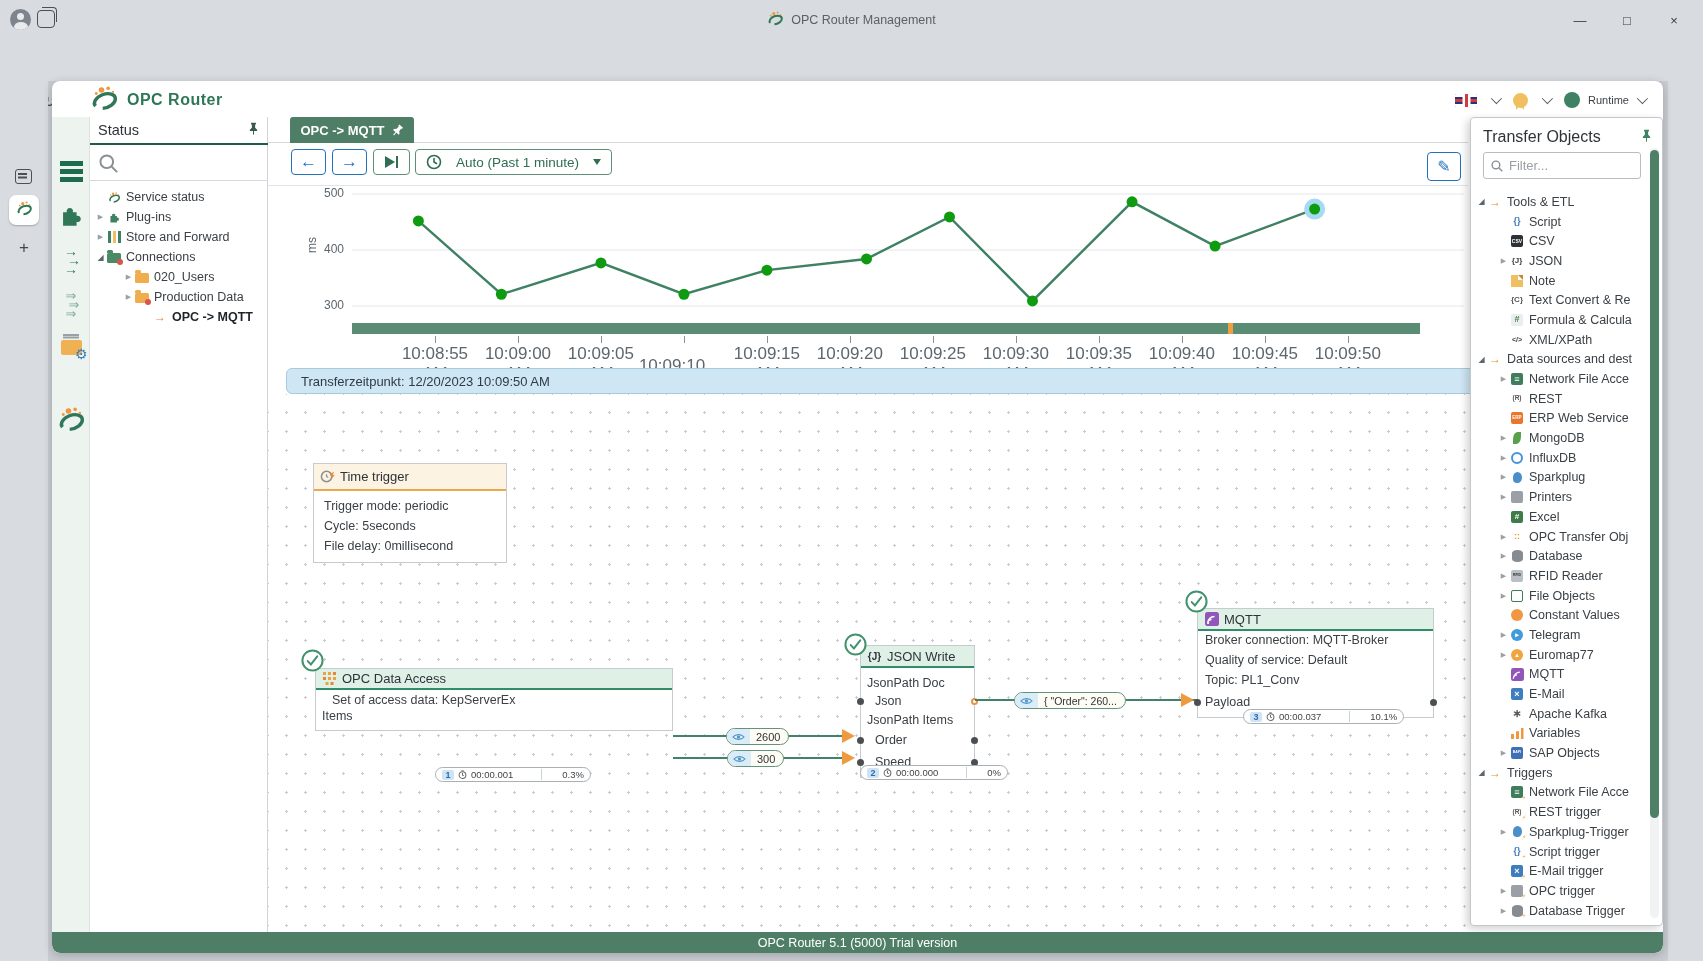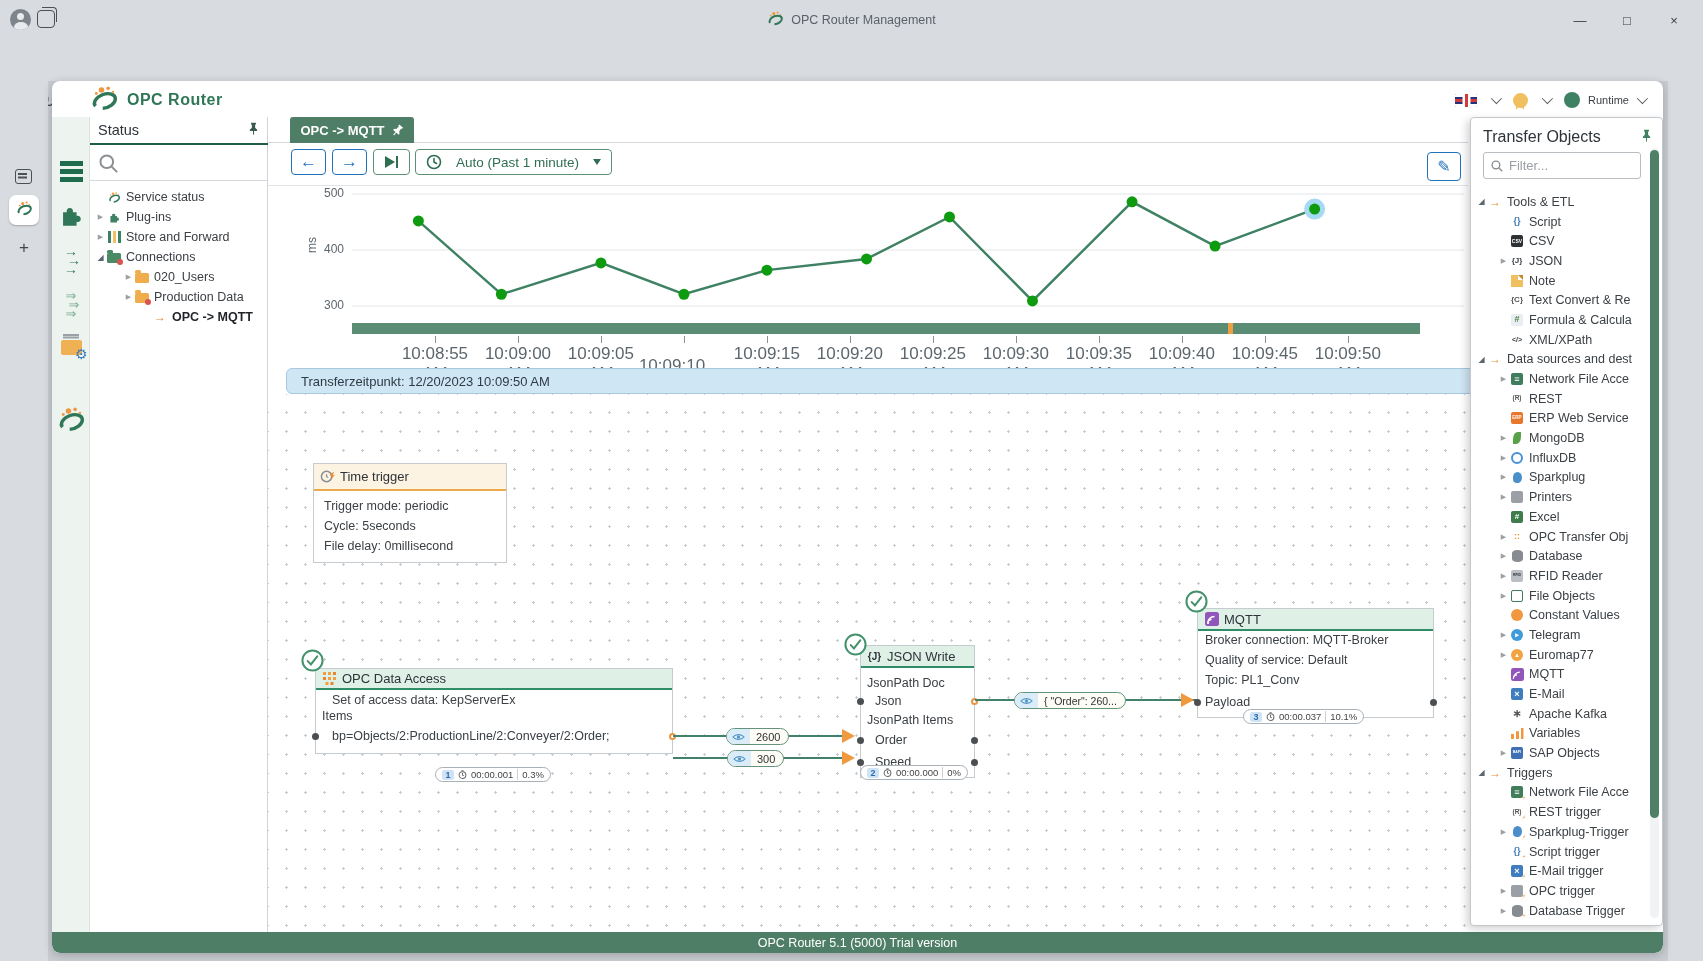--- a/index.html
+++ b/index.html
@@ -131,21 +131,21 @@
   .nrow { position:relative; white-space:nowrap; }
   .dot { position:absolute; width:7px; height:7px; border-radius:50%; background:#4c4f52; }
   .dot.out { background:#fff; border:2px solid #e89444; }
   .wire { position:absolute; height:2px; background:#43826a; }
   .varrow { position:absolute; width:0; height:0; border-top:7px solid transparent; border-bottom:7px solid transparent; border-left:13px solid #ef9a3e; }
   .vbadge { position:absolute; height:17px; border:1.5px solid #64927a; border-radius:9px; background:#fdfdf6; display:inline-flex; align-items:center; overflow:hidden; }
   .vbadge .eyeseg { background:#d9ecf7; align-self:stretch; display:flex; align-items:center; padding:0 5px; }
   .vbadge .val { padding:0 8px 0 6px; font-size:11px; color:#333; }
   .fbadge { position:absolute; height:15px; border:1px solid #a9b0b6; border-radius:8px; background:#fff; display:inline-flex; align-items:center; gap:4px; padding:0 6px; font-size:9.5px; color:#444; white-space:nowrap; }
   .fbadge .cnt { background:#cfe3f5; color:#2b6cb0; font-weight:bold; padding:0 3.5px; border-radius:2px; font-size:9px; }
-  .fbadge .pct { border-left:1px solid #ccd1d5; padding-left:4px; }
+  .fbadge .pct { border-left:1px solid #ccd1d5; padding-left:20px;margin-left:24px; }
   .checkc { position:absolute; width:23px; height:23px; z-index:3; }
   .nicon { display:inline-flex; width:15px; height:15px; align-items:center; justify-content:center; }
 
   
   #transferpanel { left:1418px; top:36px; width:193px; height:809px; background:#fff; border:1px solid #c3c8cc; border-radius:4px; box-shadow:-3px 3px 9px rgba(0,0,0,.18); z-index:5; }
   #tp-hdr { left:12px; top:8px; width:170px; height:22px; display:flex; align-items:center; }
   #tp-title { font-size:16px; color:#2d3338; flex:1; }
   #tp-filter { left:12px; top:34px; width:158px; height:27px; border:1px solid #b8bdc2; border-radius:3px; display:flex; align-items:center; padding:0 6px; gap:5px; }
   #tp-filter input { border:none; outline:none; width:110px; font-size:13px; font-family:inherit; color:#3b4045; background:transparent; }
   #tp-filter input::placeholder { color:#9aa0a6; }
@@ -491,25 +491,20 @@
                 <rect x="5" y="5" width="3" height="3" fill="#f0a043"></rect>
                 <rect x="10" y="5" width="3" height="3" fill="#f0a043"></rect>
                 <rect x="2.5" y="10" width="3" height="3" fill="#f0a043"></rect>
                 <rect x="7.5" y="10" width="3" height="3" fill="#e8862e"></rect>
               </svg>
             </span>
           <span>OPC Data Access</span>
         </div>
         <div class="nline" style="padding:2px 0 0 16px; line-height:16px">Set of access data: KepServerEx</div>
         <div class="nline" style="padding-left:6px; line-height:17px">Items</div>
-        <div class="nrow" style="padding-left:16px; line-height:23px">
-          <span class="dot" style="left:-4px; top:8px"></span>
-          <span>bp=Objects/2:ProductionLine/2:Conveyer/2:Order;</span>
-          <span class="dot out" style="right:-4px; top:8px"></span>
-        </div>
         <div style="height:5px"></div>
       </div>
       <span class="fbadge" style="left:167px; top:373px">
         <span class="cnt">1</span>
         <svg width="9" height="9" viewBox="0 0 16 16">
             <circle cx="8" cy="9" r="6" fill="none" stroke="#666" stroke-width="1.8"></circle>
             <path d="M8 5.5V9l2.3 1.4" stroke="#666" stroke-width="1.8" fill="none"></path>
             <path d="M6 1.5h4" stroke="#666" stroke-width="1.8"></path>
           </svg>
         <span>00:00.001</span>

